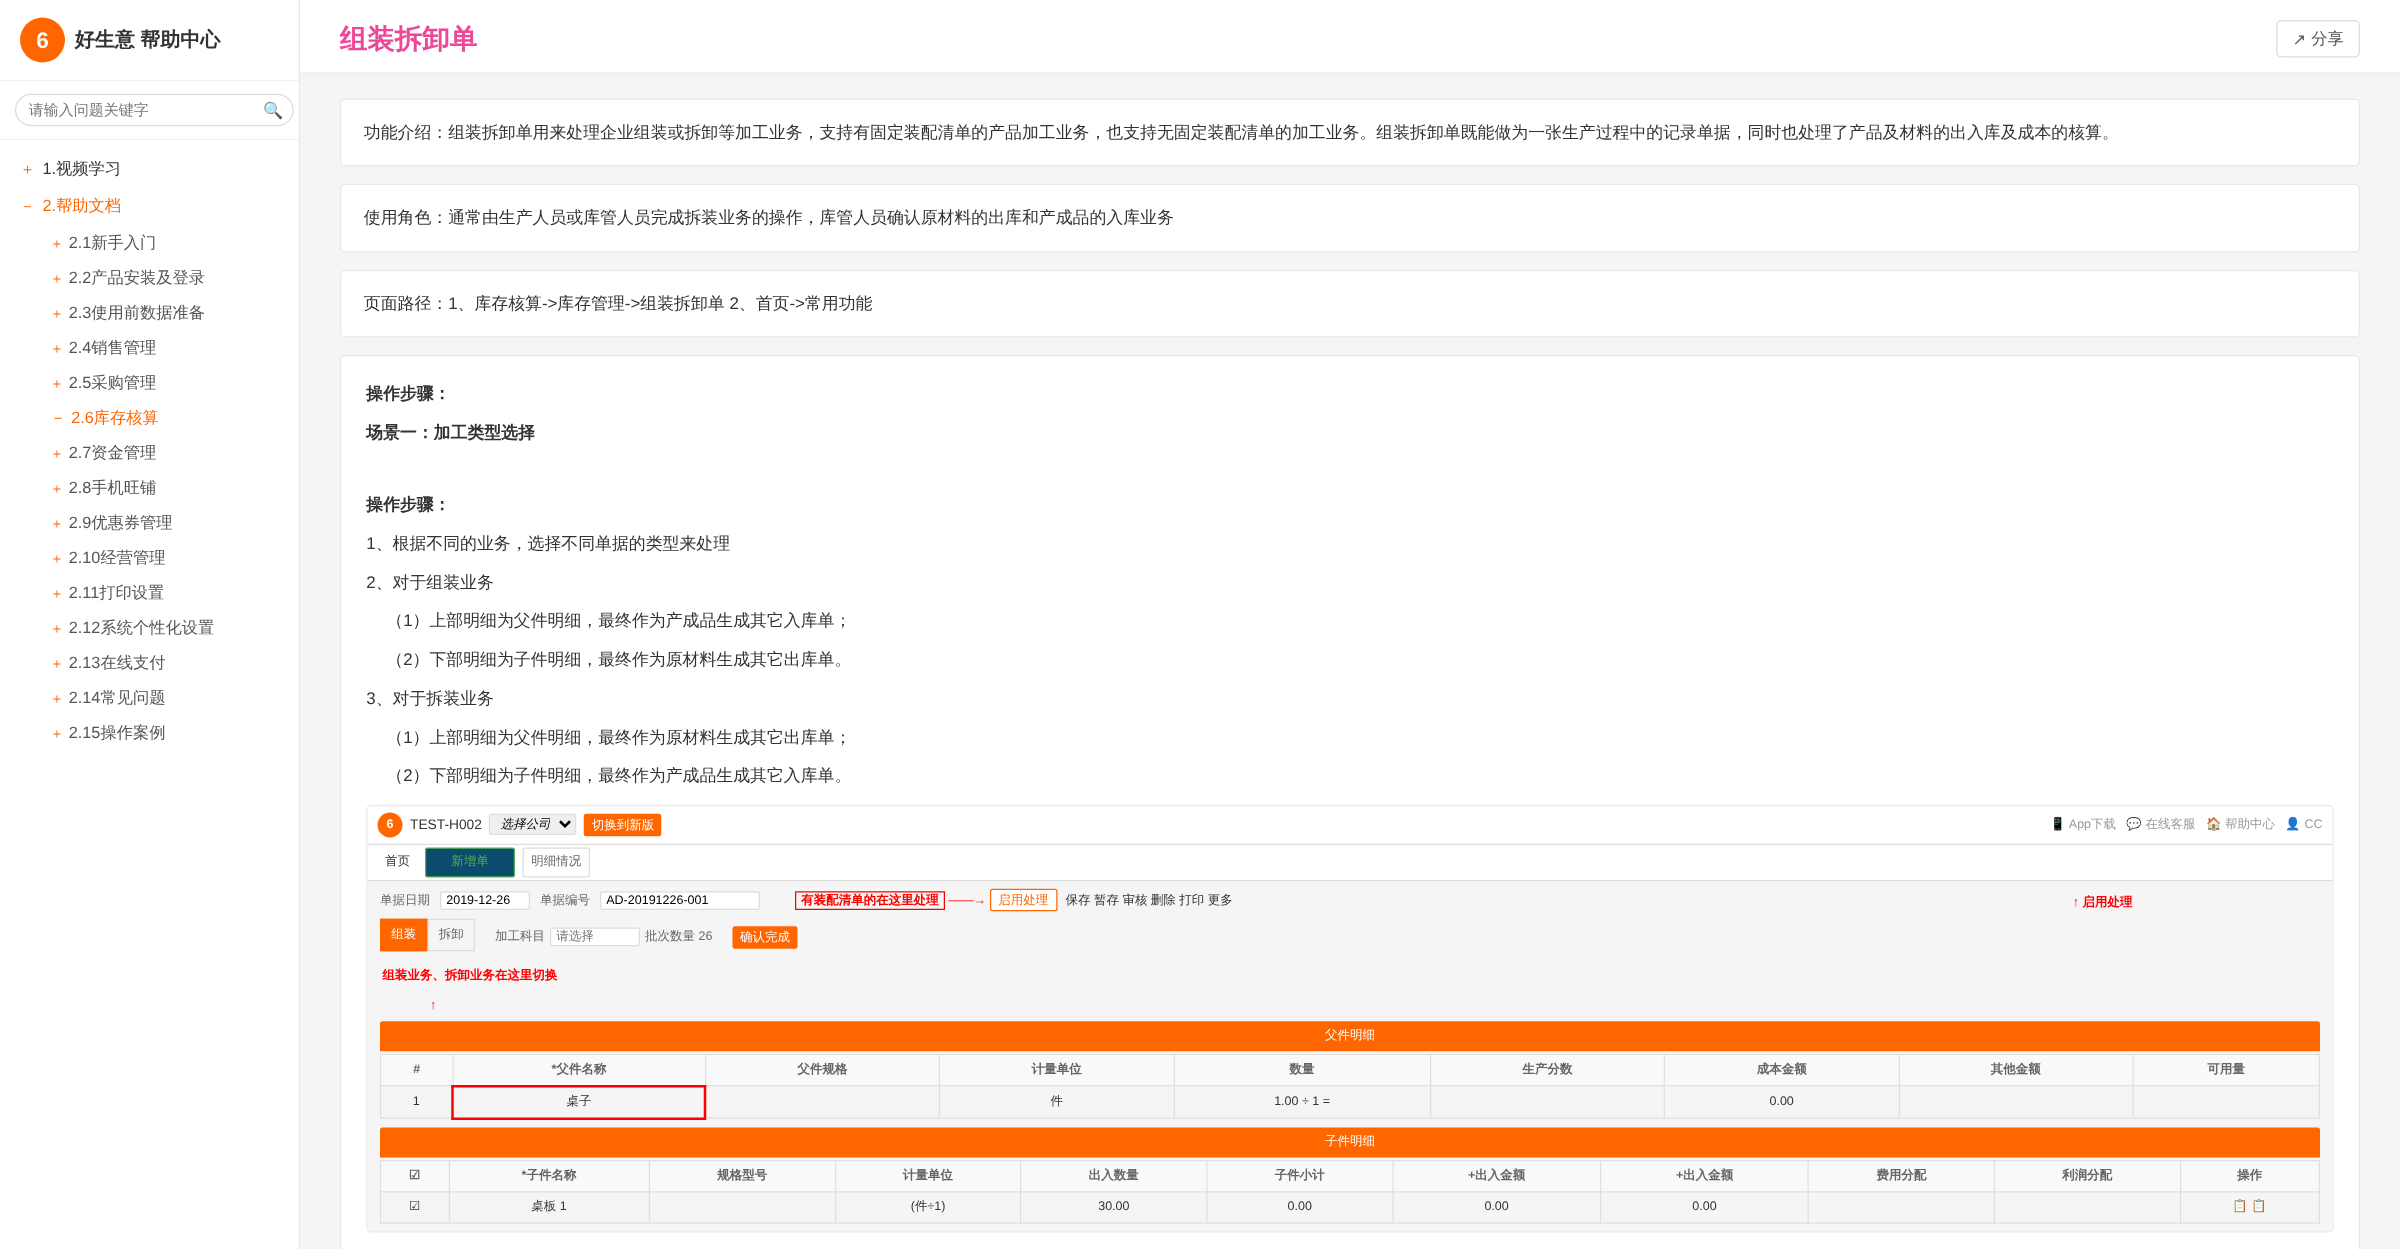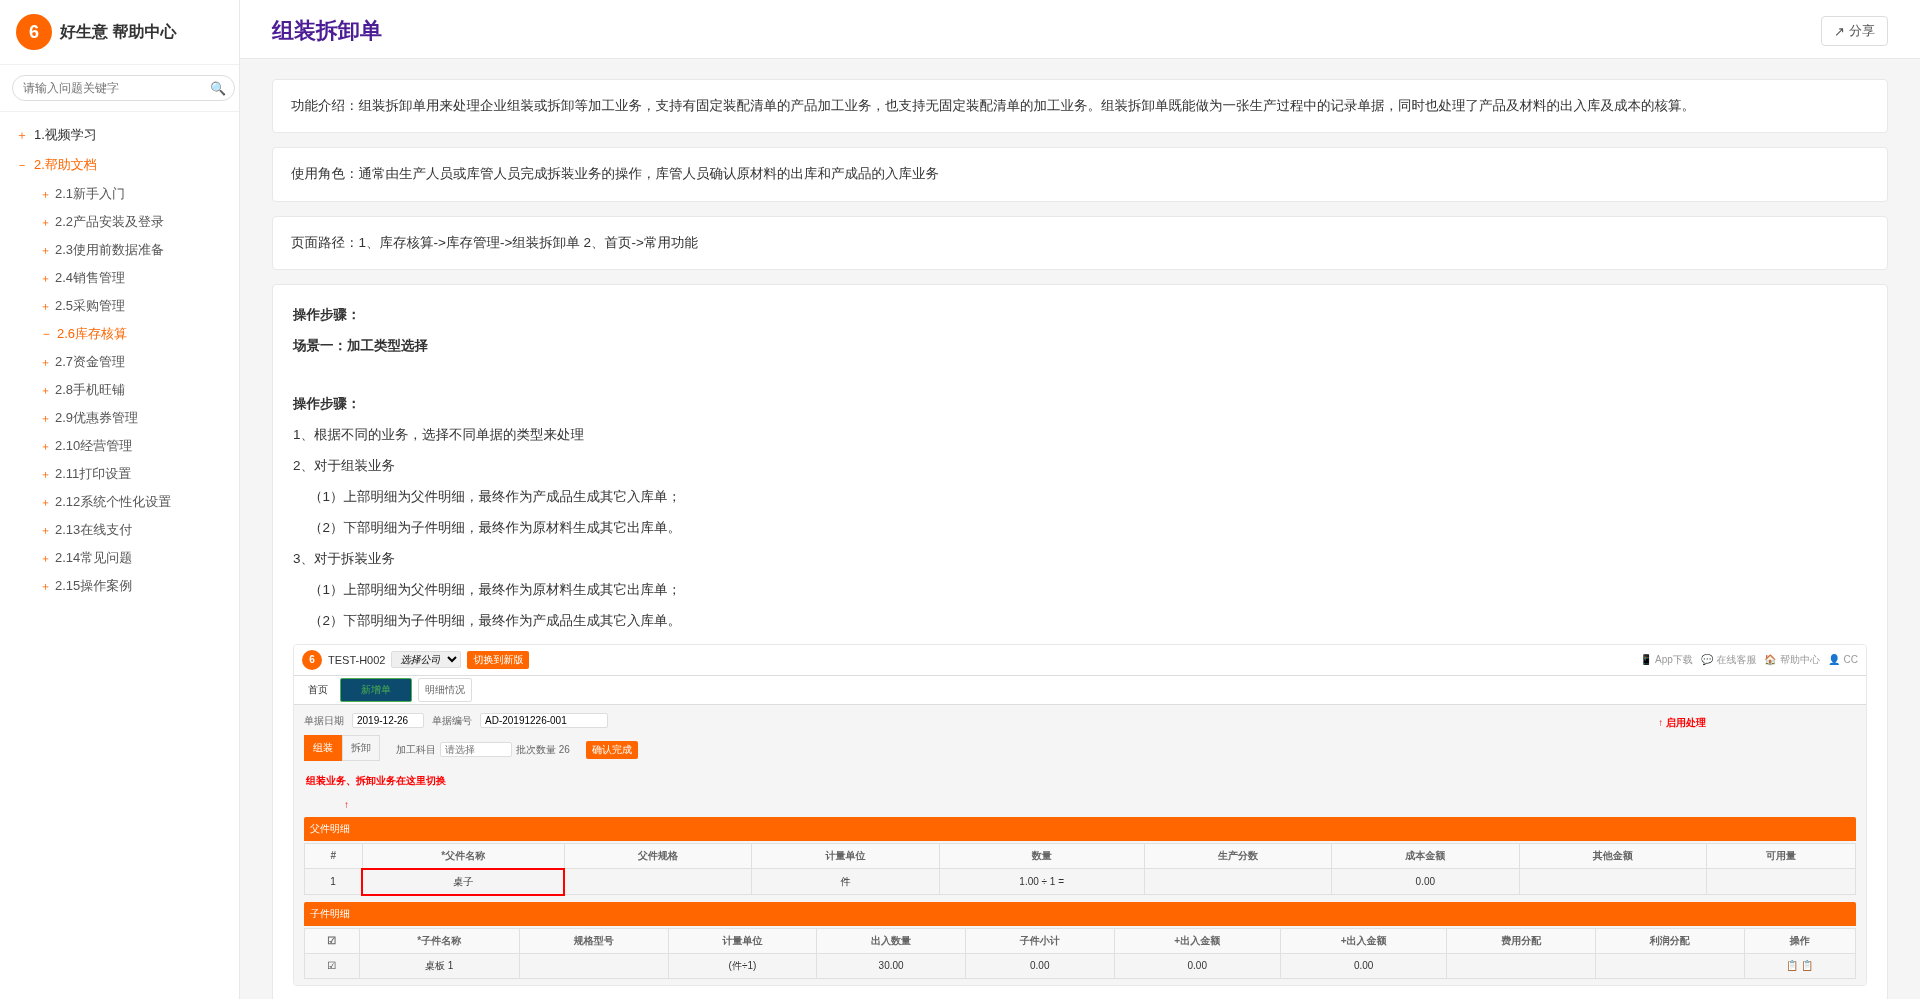--- a/index.html
+++ b/index.html
@@ -111,21 +111,21 @@
       background: #fff;
       padding: 16px 32px 12px;
       border-bottom: 1px solid #e8e8e8;
       display: flex;
       align-items: center;
       justify-content: space-between;
     }
     .main-title {
       font-size: 22px;
       font-weight: bold;
-      color: #4c1d95;
+      color: #ec4899;
     }
     .share-btn {
       display: flex;
       align-items: center;
       gap: 4px;
       border: 1px solid #ddd;
       border-radius: 4px;
       padding: 5px 12px;
       font-size: 13px;
       color: #555;
@@ -225,21 +225,21 @@
     .fake-type-tabs {
       display: flex;
       gap: 0;
       margin-bottom: 4px;
     }
     .fake-tab { border: 1px solid #ddd; padding: 2px 8px; font-size: 10px; color: #666; cursor: pointer; }
     .fake-tab.active { background: #f60; color: #fff; border-color: #f60; }
     .fake-table { width: 100%; border-collapse: collapse; font-size: 10px; }
     .fake-table th { background: #f9f9f9; border: 1px solid #e0e0e0; padding: 2px 4px; text-align: center; color: #666; }
     .fake-table td { border: 1px solid #e0e0e0; padding: 2px 4px; text-align: center; }
-    .fake-section-header { background: #f60; color: #fff; padding: 2px 6px; font-size: 10px; border-radius: 2px 2px 0 0; margin-bottom: 2px; }
+    .fake-section-header { background: #f60; color: #fff; padding: 2px 6px; font-size: 10px; border-radius: 2px 2px 0 0; margin-bottom: 2px; text-align: center; }
     .fake-process-btn { background: #fff; border: 1px solid #f60; color: #f60; padding: 1px 6px; border-radius: 2px; font-size: 10px; }
   </style>
 </head>
 <body>
 
 <div id="sidebar">
   <div class="sidebar-logo">
     <div class="logo-icon">6</div>
     <span class="logo-text">好生意 帮助中心</span>
   </div>
@@ -383,20 +383,26 @@
           </div>
 
           <div class="fake-content" style="position:relative;">
 
             <div class="fake-row">
               <span class="fake-label">单据日期</span>
               <input class="fake-input" value="2019-12-26" readonly="" style="">
               <span class="fake-label">单据编号</span>
               <input class="fake-input-wide" value="AD-20191226-001" readonly="" style="">
 
+              <div style="position:relative;flex:1;">
+                <span style="color:red;font-size:10px;font-weight:bold;border:1px solid red;padding:1px 4px;margin-left:20px;">有装配清单的在这里处理</span>
+                <span style="color:red;font-size:10px;"> ——→</span>
+                <button class="fake-process-btn">启用处理</button>
+                <span style="font-size:10px;color:#333;margin-left:4px;">保存 暂存 审核 删除 打印 更多</span>
+              </div>
             </div>
 
             <div class="fake-row" style="margin-bottom:6px;position:relative;">
               <div class="fake-type-tabs">
                 <div class="fake-tab active">组装</div>
                 <div class="fake-tab">拆卸</div>
               </div>
               <div style="margin-left:8px;display:flex;align-items:center;gap:4px;">
                 <span class="fake-label">加工科目</span>
                 <input class="fake-input" placeholder="请选择" style="">

